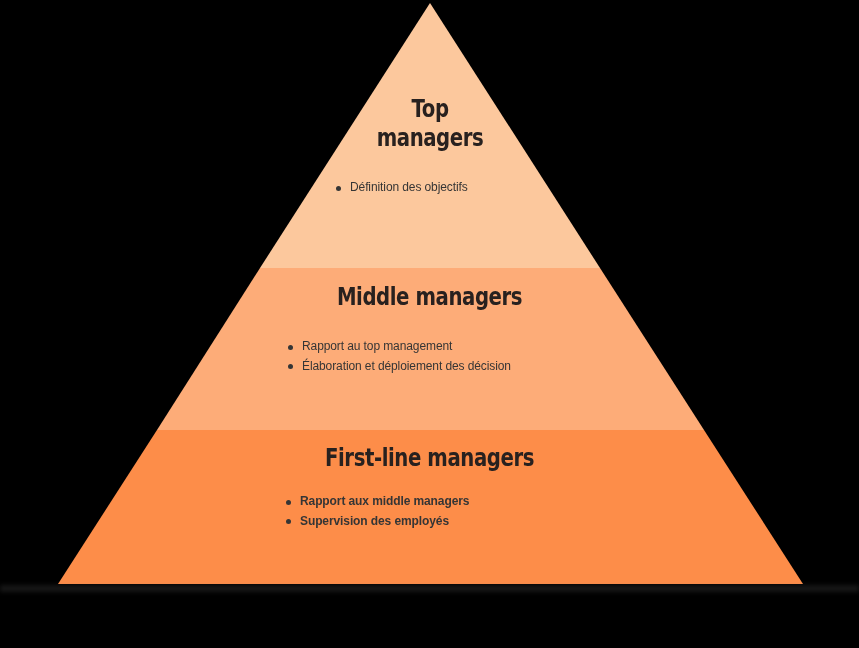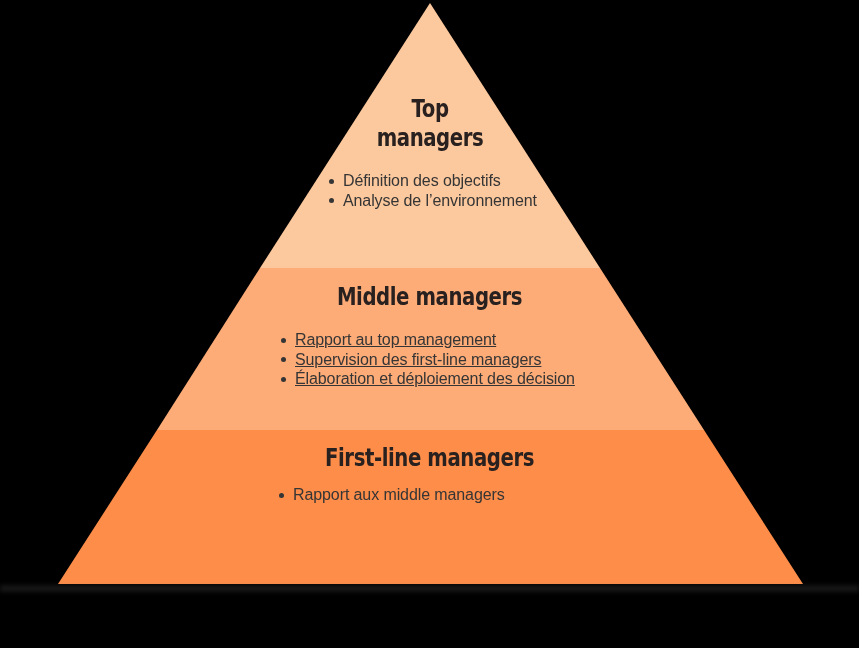--- a/index.html
+++ b/index.html
@@ -56,73 +56,72 @@
     top: 283px;
     width: 859px;
   }
   .level-title.bottom {
     left: 0px;
     top: 444px;
     width: 859px;
   }
   ul.bullets {
     position: absolute;
-    margin: 2px;
+    margin: 9px;
     padding: 0;
     list-style: none;
     color: #353535;
-    font-size: 16px;
+    font-size: 12px;
     line-height: 19.5px;
     letter-spacing: -0.1px;
   }
   ul.bullets li {
     position: relative;
     padding-left: 17px;
   }
   ul.bullets li::before {
     content: "";
     position: absolute;
     left: 3px;
     top: 7.5px;
     width: 5px;
     height: 5px;
     border-radius: 50%;
     background: #353535;
   }
   ul.bullets.top    { left: 324px; top: 169px; width: 225px; }
-  ul.bullets.middle { left: 276px; top: 328px; width: 340px; text-decoration: underline; }
-  ul.bullets.bottom { left: 274px; top: 483px; width: 355px; }
+  ul.bullets.middle { left: 276px; top: 328px; width: 340px; }
+  ul.bullets.bottom { left: 274px; top: 483px; width: 355px; font-weight: bold; }
 </style>
 </head>
 <body>
 
 <div class="stage">
 
   <svg class="pyramid" viewBox="0 0 859 648" aria-hidden="true">
     <polygon points="430,3 600,268 260,268" fill="#FCC89D"></polygon>
     <polygon points="260,268 600,268 704,430 157,430" fill="#FDAC78"></polygon>
     <polygon points="157,430 704,430 803,584 58,584" fill="#FD8D49"></polygon>
   </svg>
 
   <div class="ground-shadow"></div>
 
   <div class="level-title top">Top managers</div>
 
   <ul class="bullets top">
     <li>Définition des objectifs</li>
-    <li>Analyse de l’environnement</li>
   </ul>
 
   <div class="level-title middle">Middle managers</div>
 
   <ul class="bullets middle">
     <li>Rapport au top management</li>
-    <li>Supervision des first-line managers</li>
     <li>Élaboration et déploiement des décision</li>
   </ul>
 
   <div class="level-title bottom">First-line managers</div>
 
   <ul class="bullets bottom">
     <li>Rapport aux middle managers</li>
+    <li>Supervision des employés</li>
   </ul>
 
 </div>
 
 </body></html>

